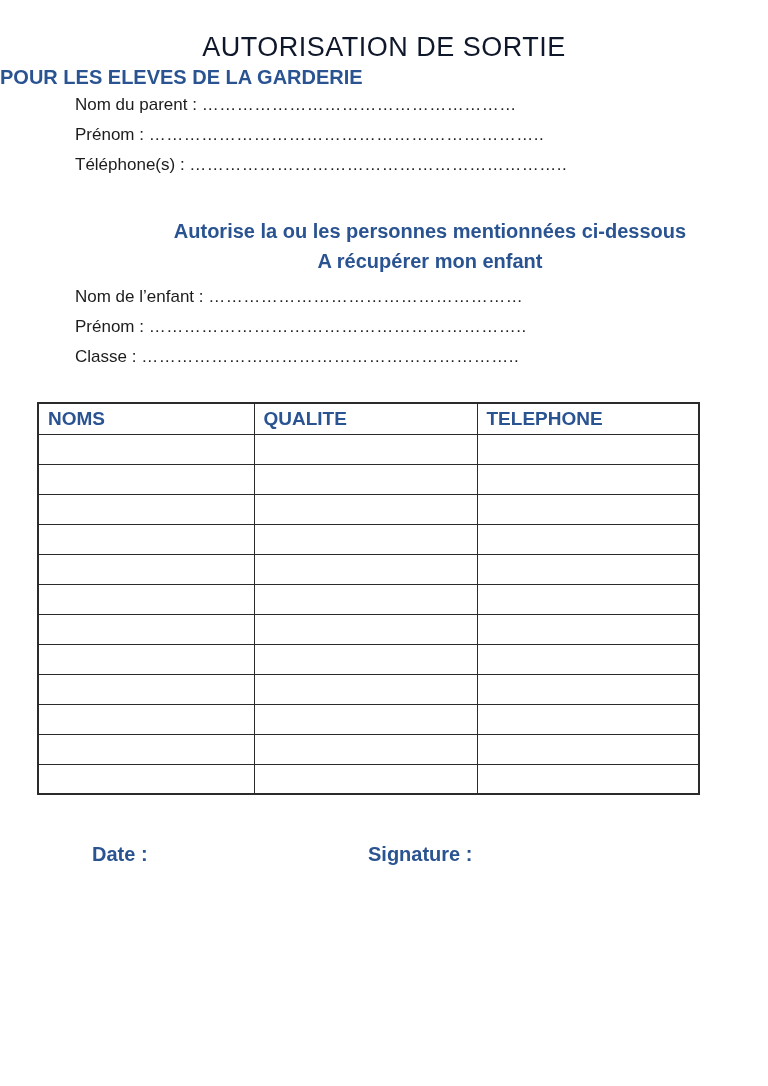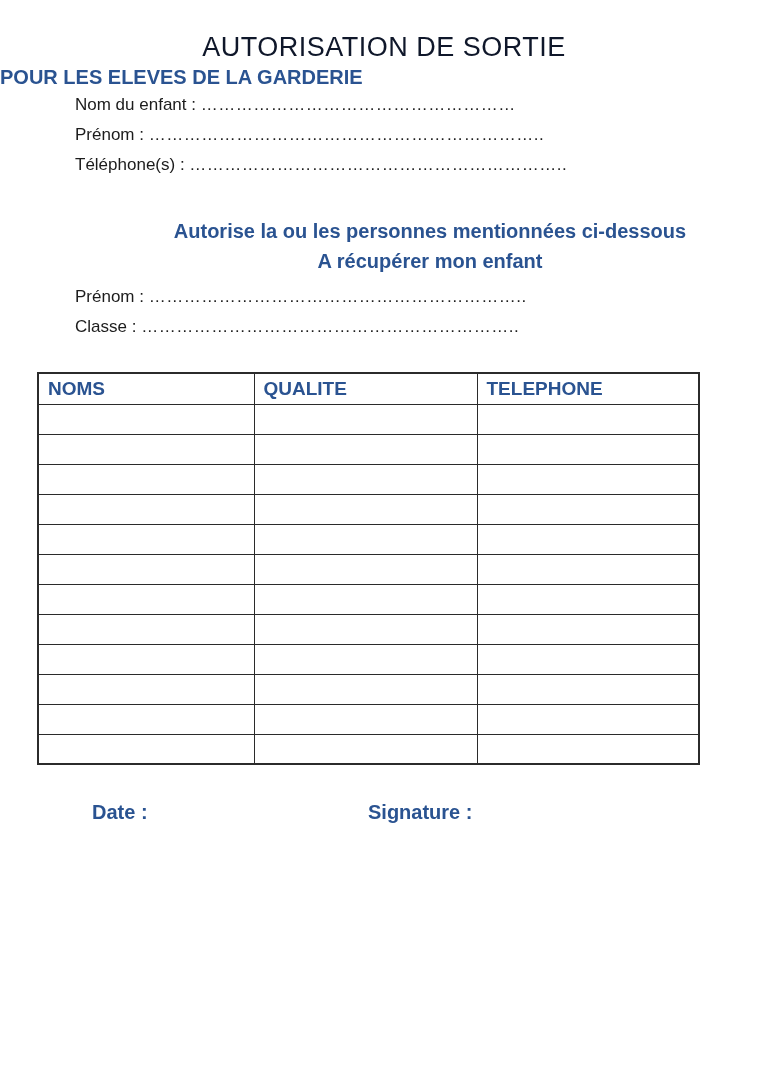--- a/index.html
+++ b/index.html
@@ -64,57 +64,61 @@
     vertical-align: middle;
   }
   table.auth-table th {
     color: #2A5391;
     font-weight: bold;
     font-size: 19px;
     height: 31px;
   }
   .footer {
     position: relative;
-    margin-top: 36px;
+    margin-top: 48px;
     height: 30px;
     color: #2A5391;
     font-weight: bold;
     font-size: 20px;
     padding-left: 27px;
   }
   .footer .date-label { position: absolute; left: 92px; top: 0; }
   .footer .signature-label { position: absolute; left: 368px; top: 0; }
 </style>
 </head>
 <body>
 
 <div class="page">
 
   <div class="title">AUTORISATION DE SORTIE</div>
   <div class="subtitle">POUR LES ELEVES DE LA GARDERIE</div>
 
 
   <div class="field-line">
-    <span>Nom du enfant :</span>
+    <span>Nom du parent :</span>
     <span class="dots">………………………………………………</span>
   </div>
   <div class="field-line">
     <span>Prénom :</span>
     <span class="dots">…………………………………………………………..</span>
   </div>
   <div class="field-line">
     <span>Téléphone(s) :</span>
     <span class="dots">………………………………………………………..</span>
   </div>
 
   <div class="sec-heading sec2-heading">
     <div>Autorise la ou les personnes mentionnées ci-dessous</div>
     <div>A récupérer mon enfant</div>
   </div>
 
+  <div class="field-line">
+    <span>Nom de l’enfant :</span>
+    <span class="dots">………………………………………………</span>
+  </div>
   <div class="field-line">
     <span>Prénom :</span>
     <span class="dots">………………………………………………………..</span>
   </div>
   <div class="field-line">
     <span>Classe :</span>
     <span class="dots">………………………………………………………..</span>
   </div>
 
   <table class="auth-table">

